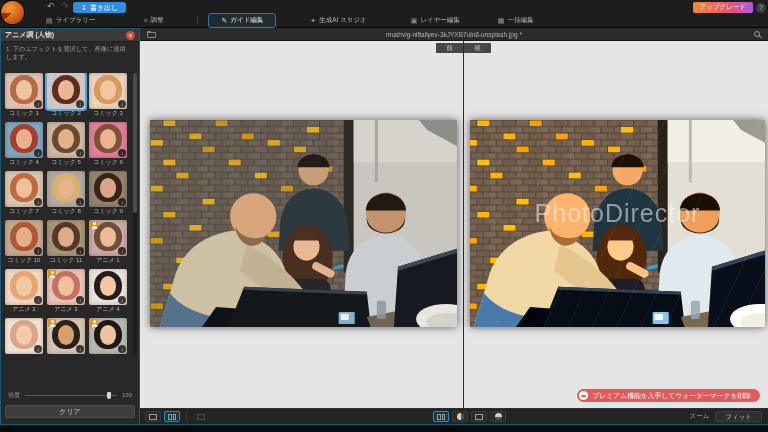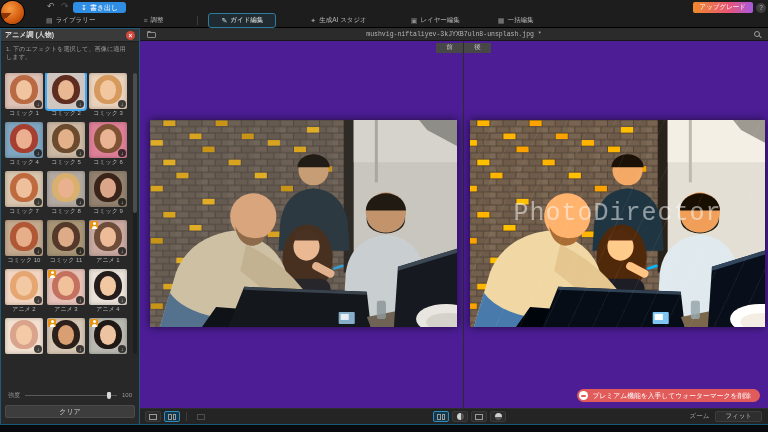--- a/index.html
+++ b/index.html
@@ -46,21 +46,21 @@
   .badge-person::after{content:'';position:absolute;left:1.5px;bottom:0.5px;width:5px;height:3px;border-radius:2.5px 2.5px 0 0;background:#fff;}
   .t-label{height:8px;line-height:8px;font-size:6px;color:#b5b5b5;text-align:center;white-space:nowrap;overflow:hidden;}
   .v-scroll{position:absolute;right:2px;top:44px;bottom:70px;width:4px;background:#1e1e1e;border-radius:2px;}
   .v-thumb{position:absolute;left:0;top:0;width:4px;height:140px;background:#4d4d4d;border-radius:2px;}
   .intensity-row{position:absolute;bottom:24px;left:7px;right:7px;height:10px;display:flex;align-items:center;gap:5px;font-size:6px;color:#9a9a9a;}
   .slider-track{flex:1;height:1px;background:#5a5a5a;position:relative;}
   .slider-handle{position:absolute;right:7%;top:-3px;width:4px;height:7px;background:#d8d8d8;border-radius:2px 2px 3px 3px;}
   .clear-btn{position:absolute;bottom:6px;left:4px;right:4px;height:13px;background:#3d3d3d;border:1px solid #4b4b4b;border-radius:2px;color:#c8c8c8;font-size:7px;text-align:center;line-height:11px;}
 
   
-  .main{position:absolute;left:140px;top:28px;right:0;bottom:8px;background:#4c1d95;font-family:Liberation Mono, monospace;}
+  .main{position:absolute;left:140px;top:28px;right:0;bottom:8px;background:#e5e5e5;}
   .file-bar{position:relative;height:13px;background:#2b2b2b;border-bottom:1px solid #171717;display:flex;align-items:center;justify-content:center;font-size:6.5px;color:#b5b5b5;}
   .folder-ic{position:absolute;left:7px;top:4px;width:9px;height:6px;border:1px solid #8a8a8a;border-radius:1px;}
   .folder-ic::before{content:'';position:absolute;top:-2.5px;left:-1px;width:4px;height:2px;background:#8a8a8a;border-radius:1px 1px 0 0;}
   .mag-ic{position:absolute;right:8px;top:3px;width:6px;height:6px;border:1px solid #9a9a9a;border-radius:50%;}
   .mag-ic::after{content:'';position:absolute;width:4px;height:1px;background:#9a9a9a;transform:rotate(45deg);right:-3px;bottom:-1px;}
   .ba-toggle{position:absolute;top:15px;left:296px;display:flex;gap:1px;}
   .ba-btn{width:27px;height:10px;background:#474747;color:#ccc;font-size:6.5px;line-height:10px;text-align:center;}
   .canvas-divider{position:absolute;left:323px;top:13px;bottom:16px;width:1px;background:#2c2c2c;}
   .img-box{position:absolute;top:92px;height:207px;background:#111;box-shadow:0 0 8px rgba(0,0,0,.6);overflow:hidden;}
   .img-before{left:10px;width:307px;}

